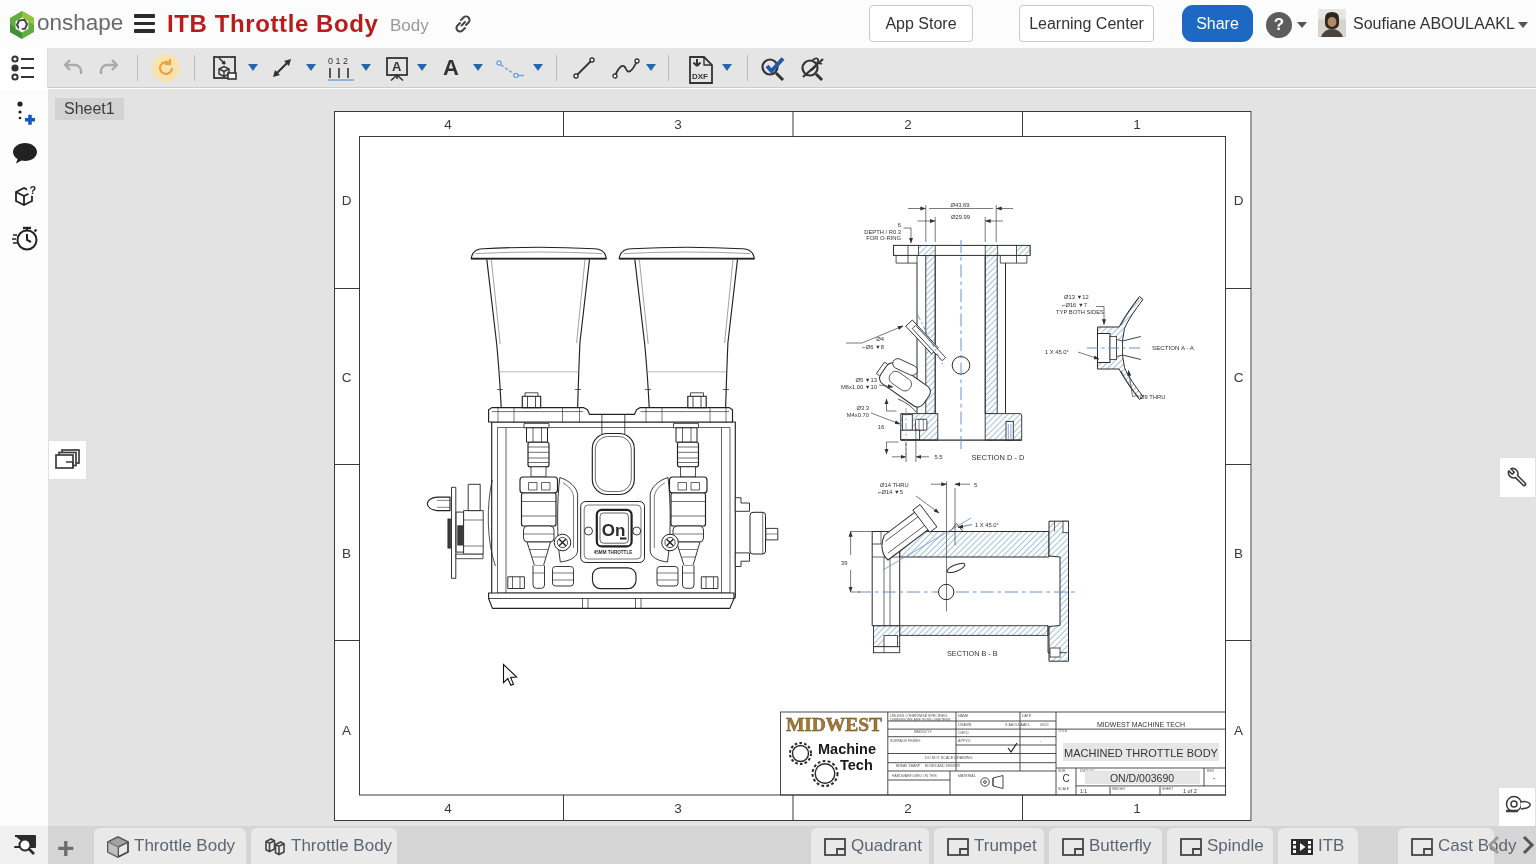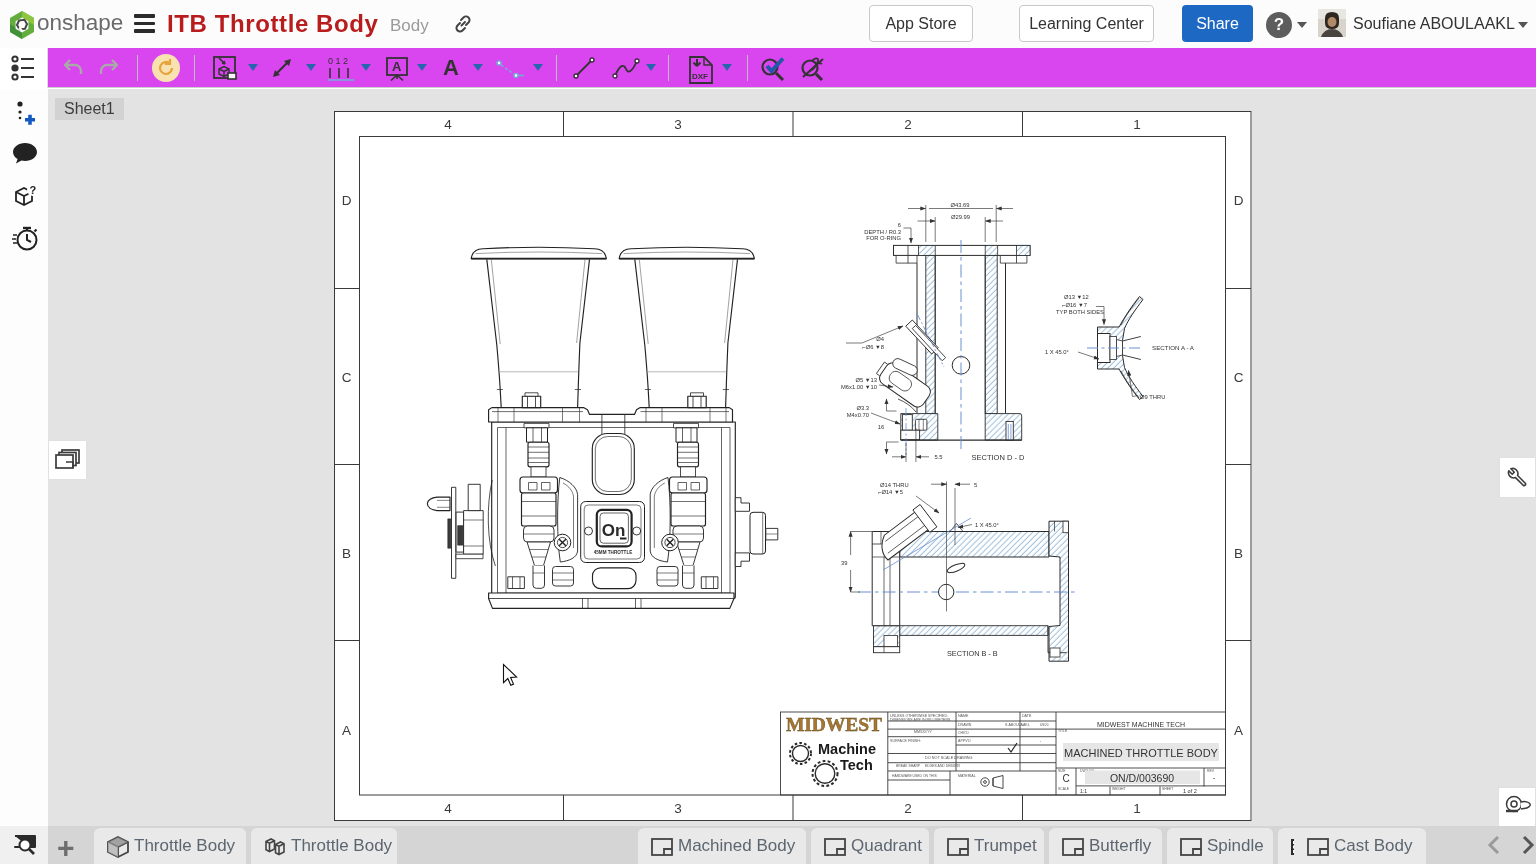--- a/index.html
+++ b/index.html
@@ -10,29 +10,29 @@
 .logo { position:absolute; left:7px; top:10px; }
 .onshape-word { position:absolute; left:37px; top:10px; font-size:22.5px; color:#6a6a6a; }
 .burger { position:absolute; left:134px; top:14px; width:21px; height:19px; }
 .burger div { height:3.6px; background:#2b2b2b; border-radius:1px; margin-bottom:4px; }
 .doctitle { position:absolute; left:167px; top:10px; font-size:24px; font-weight:bold; color:#b91c1c; letter-spacing:0.6px; }
 .docver { position:absolute; left:390px; top:16px; font-size:17px; color:#9a9a9a; }
 .linkico { position:absolute; left:452px; top:13px; }
 .hbtn { position:absolute; top:5px; height:37px; border:1px solid #c9c9c9; border-radius:4px; background:#fff; color:#333; font-size:16px; text-align:center; line-height:35px; }
 #btn-appstore { left:869px; width:104px; }
 #btn-learning { left:1019px; width:135px; }
-#btn-share { position:absolute; left:1182px; top:5px; width:71px; height:37px; background:#1d68c3; border-radius:4px; color:#fff; font-size:16px; text-align:center; line-height:37px; }
+#btn-share { position:absolute; left:1182px; top:5px; width:71px; height:37px; background:#1d68c3; border-radius:11px; color:#fff; font-size:16px; text-align:center; line-height:37px; }
 #help { position:absolute; left:1266px; top:12px; width:26px; height:26px; border-radius:50%; background:#5d5d5d; color:#fff; font-size:17px; font-weight:bold; text-align:center; line-height:26px; }
 .caret { display:inline-block; width:0; height:0; border-left:5px solid transparent; border-right:5px solid transparent; border-top:6px solid #555; }
 #help-caret { position:absolute; left:1297px; top:22px; }
 #avatar { position:absolute; left:1318px; top:9px; width:28px; height:28px; background:#d8d8d8; overflow:hidden; }
 #username { position:absolute; left:1353px; top:15px; font-size:16px; color:#333; }
 #user-caret { position:absolute; left:1518px; top:22px; }
 
-#toolbar { position:absolute; left:0; top:48px; width:1536px; height:40px; background:#d946ef; border-bottom:1px solid #ccc; }
+#toolbar { position:absolute; left:0; top:48px; width:1536px; height:40px; background:#e5e5e5; border-bottom:1px solid #ccc; }
 #treebtn { position:absolute; left:0; top:0; width:48px; height:40px; background:#fff; border-right:1px solid #ddd; }
 .tsep { position:absolute; top:7px; width:1px; height:26px; background:#bbb; }
 .tico { position:absolute; top:8px; }
 .bcaret { position:absolute; top:16px; width:0; height:0; border-left:5.5px solid transparent; border-right:5.5px solid transparent; border-top:7px solid #2766ad; }
 
 #leftrail { position:absolute; left:0; top:89px; width:48px; height:737px; background:#fdfdfd; }
 .lico { position:absolute; left:12px; }
 
 #canvas { position:absolute; left:48px; top:89px; width:1488px; height:737px; background:#e3e3e3; }
 #sheettab { position:absolute; left:7px; top:9px; padding:2px 9px; background:#d2d2d2; color:#3c3c3c; font-size:16px; }
@@ -662,31 +662,20 @@
         <span class="tic">
       <svg width="24" height="22" viewBox="0 0 24 22">
             <g fill="none" stroke="#444" stroke-width="1.6">
               <path d="M3 5.5 L8 3 L11.5 4.8 L11.5 13 L6.5 15.5 L3 13.7 Z M3 5.5 L6.5 7.3 L6.5 15.5 M6.5 7.3 L11.5 4.8"></path>
               <path d="M12.5 8.5 L17.5 6 L21 7.8 L21 16 L16 18.5 L12.5 16.7 Z M12.5 8.5 L16 10.3 L16 18.5 M16 10.3 L21 7.8"></path>
             </g>
           </svg>
       </span>
         <span class="tlab">Throttle Body</span>
       </div>
-    <div class="tab" style="left:638px;width:168px">
-        <span class="tic">
-      <svg width="24" height="22" viewBox="0 0 24 22">
-            <g fill="none" stroke="#444" stroke-width="1.8">
-              <rect x="2" y="3" width="20" height="16"></rect>
-              <path d="M14 19 V13 H22"></path>
-            </g>
-          </svg>
-      </span>
-        <span class="tlab">Machined Body</span>
-      </div>
     <div class="tab" style="left:811px;width:118px">
         <span class="tic">
       <svg width="24" height="22" viewBox="0 0 24 22">
             <g fill="none" stroke="#444" stroke-width="1.8">
               <rect x="2" y="3" width="20" height="16"></rect>
               <path d="M14 19 V13 H22"></path>
             </g>
           </svg>
       </span>
         <span class="tlab">Quadrant</span>
@@ -734,21 +723,21 @@
               <rect x="3" y="14" width="3" height="3"></rect>
               <rect x="18" y="5" width="3" height="3"></rect>
               <rect x="18" y="9.5" width="3" height="3"></rect>
               <rect x="18" y="14" width="3" height="3"></rect>
               <path d="M10 7 L15.5 11 L10 15 Z"></path>
             </g>
           </svg>
       </span>
         <span class="tlab">ITB</span>
       </div>
-    <div class="tab" style="left:1294px;width:132px">
+    <div class="tab" style="left:1398px;width:96px">
         <span class="tic">
       <svg width="24" height="22" viewBox="0 0 24 22">
             <g fill="none" stroke="#444" stroke-width="1.8">
               <rect x="2" y="3" width="20" height="16"></rect>
               <path d="M14 19 V13 H22"></path>
             </g>
           </svg>
       </span>
         <span class="tlab">Cast Body</span>
       </div>

